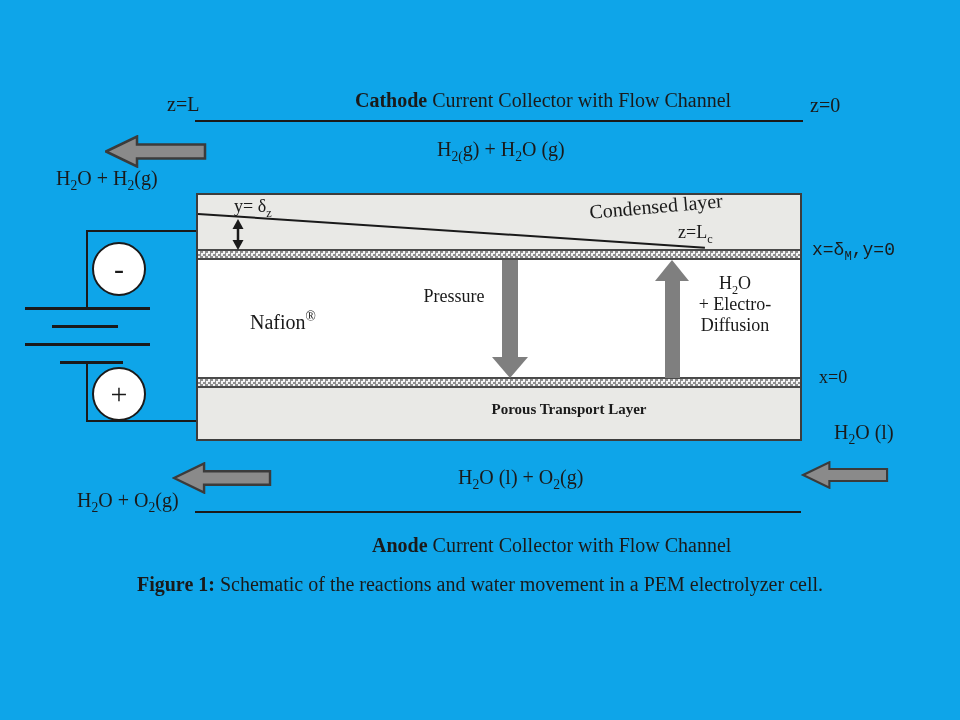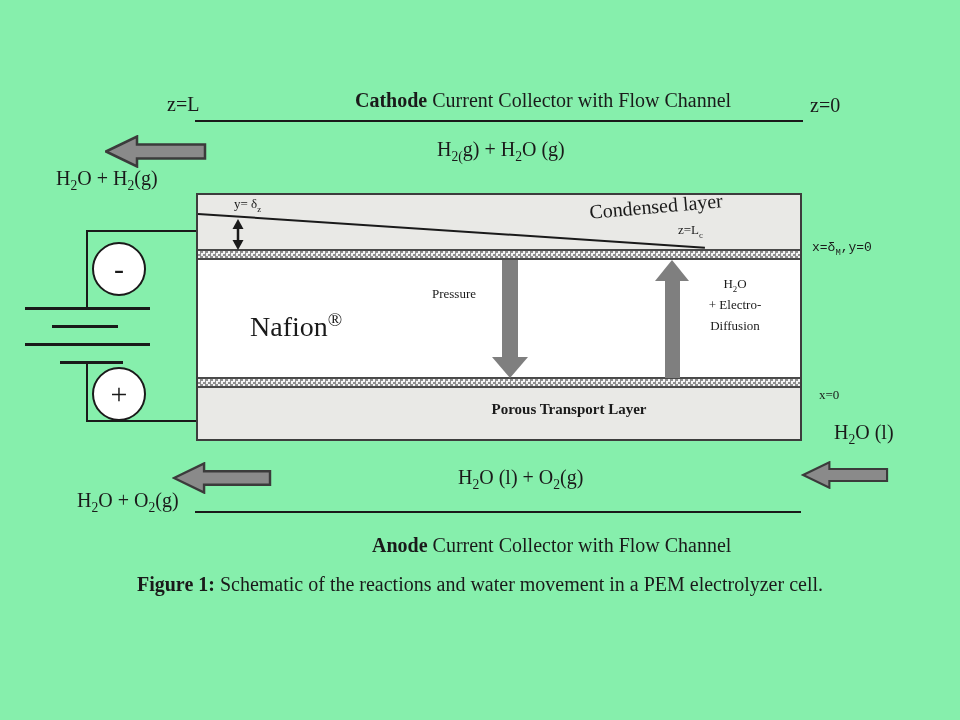--- a/index.html
+++ b/index.html
@@ -1,23 +1,23 @@
 <!DOCTYPE html>
 <html><head>
 <meta charset="utf-8">
 <style>
   html,body{margin:0;padding:0;background:#ffffff;}
   #canvas{
-    position:relative;width:960px;height:720px;background:#86efac;overflow:hidden;
+    position:relative;width:960px;height:720px;background:#0ea5e9;overflow:hidden;
     font-family:"Liberation Serif","DejaVu Serif",serif;color:#1a1a1a;
   }
   .abs{position:absolute;}
   .t20{font-size:20px;line-height:1.15;}
   .t21{font-size:20px;line-height:1.1;}
-  .t19{font-size:13px;line-height:1.1;}
+  .t19{font-size:18px;line-height:1.1;}
   sub{font-size:68%;line-height:0;}
   sup{font-size:68%;line-height:0;}
   .hline{position:absolute;background:#1a1a1a;height:2px;}
   .vline{position:absolute;background:#1a1a1a;width:2px;}
   
   #cell-box{
     position:absolute;left:196px;top:193px;width:606px;height:248px;
     border:2px solid #3d3d3d;background:#ffffff;box-sizing:border-box;
   }
   .layer{position:absolute;left:0;width:602px;}
@@ -104,21 +104,21 @@
     <svg class="abs" style="left:33px;top:24px;" width="14" height="31" viewBox="0 0 14 31">
       <line x1="7" y1="4" x2="7" y2="27" stroke="#1a1a1a" stroke-width="2.5"></line>
       <polygon points="7,0 1.5,10 12.5,10" fill="#1a1a1a"></polygon>
       <polygon points="7,31 1.5,21 12.5,21" fill="#1a1a1a"></polygon>
     </svg>
 
     <div class="abs ctr t20" style="left:378px;top:0;width:160px;transform:rotate(-5deg);">Condensed layer</div>
 
     <div class="abs t19" style="left:480px;top:28px;"><span>z=L</span><sub>c</sub></div>
 
-    <div class="abs" style="left:52px;top:116px;font-size:28px;"><span>Nafion</span><sup>®</sup></div>
+    <div class="abs" style="left:52px;top:116px;font-size:20px;"><span>Nafion</span><sup>®</sup></div>
 
     <div class="abs ctr t19" style="left:176px;top:92px;width:160px;">
       <div>Pressure</div>
     </div>
 
     <div class="shaft" style="left:304px;top:65px;width:16px;height:98px;"></div>
     <div class="head-down" style="left:294px;top:162px;"></div>
 
     <div class="head-up" style="left:457px;top:65px;"></div>
     <div class="shaft" style="left:467px;top:84px;width:15px;height:99px;"></div>
@@ -126,21 +126,21 @@
     <div class="abs ctr t19" style="left:457px;top:78px;width:160px;line-height:21px;">
       <div><span>H</span><sub>2</sub><span>O</span></div>
       <div><span>+ Electro-</span></div>
       <div><span>Diffusion</span></div>
     </div>
 
     <div class="abs ctr bold" style="left:12px;top:206px;width:718px;font-size:15px;">Porous Transport Layer</div>
   </div>
 
   <div class="abs t19" style="left:812px;top:241px;font-family:Liberation Mono, monospace;"><span>x=δ</span><sub>M</sub><span>,y=0</span></div>
-  <div class="abs t19" style="left:819px;top:368px;margin-top:20px;">x=0</div>
+  <div class="abs t19" style="left:819px;top:368px;">x=0</div>
   <div class="abs t20" style="left:834px;top:421px;"><span>H</span><sub>2</sub><span>O (l)</span></div>
 
   <svg class="abs" style="left:172px;top:462px;" width="101" height="32" viewBox="0 0 102 33">
     <polygon points="1,16.5 32,1.5 32,9.5 100,9.5 100,23.5 32,23.5 32,31.5" fill="#8a8a8a" stroke="#3b3b3b" stroke-width="2.5"></polygon>
   </svg>
   <div class="abs t21" style="left:77px;top:489px;"><span>H</span><sub>2</sub><span>O + O</span><sub>2</sub><span>(g)</span></div>
 
   <div class="abs t21" style="left:458px;top:466px;"><span>H</span><sub>2</sub><span>O (l) + O</span><sub>2</sub><span>(g)</span></div>
 
   <svg class="abs" style="left:797px;top:461px;" width="97" height="28" viewBox="0 0 102 33">

